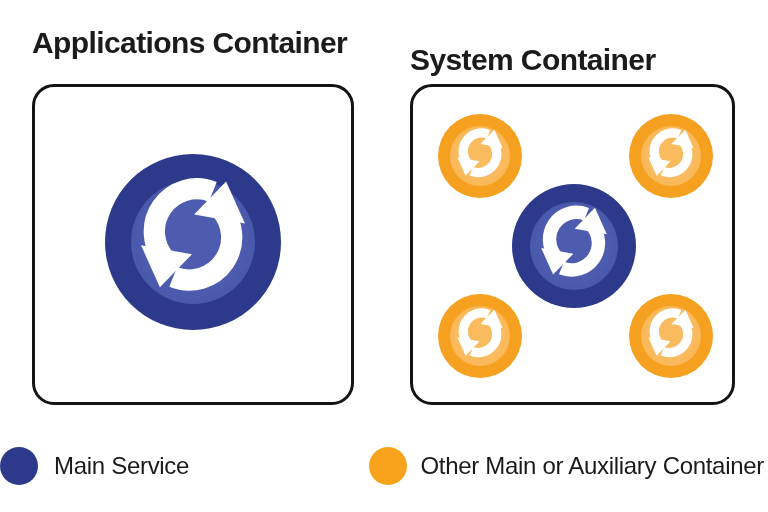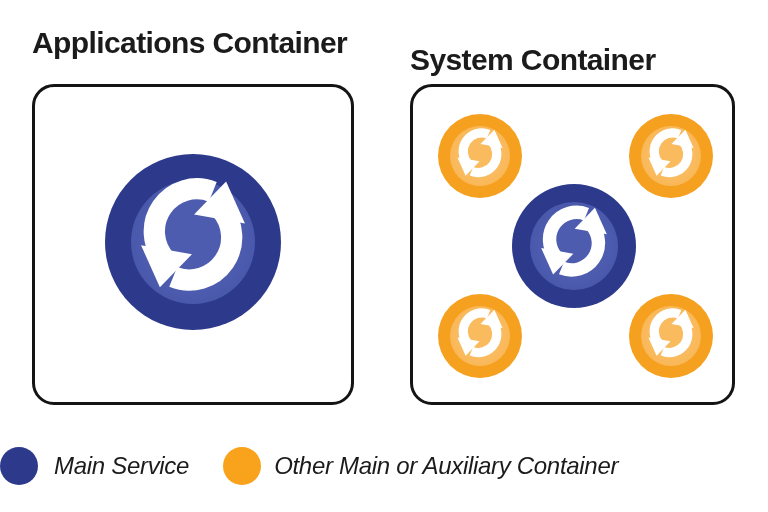--- a/index.html
+++ b/index.html
@@ -80,23 +80,22 @@
   .svc-br { left: 216px; top: 207px; }
 
   
   .legend {
     position: absolute;
     left: 0;
     right: 4px;
     top: 440px;
     height: 52px;
     display: flex;
-    justify-content: flex-start;
+    justify-content: space-between;
     align-items: center;
-    font-style: italic;
   }
   .legend-item {
     display: flex;
     align-items: center;
   }
   .legend-item + .legend-item { margin-left: 34px; }
   .legend-dot {
     width: 38px;
     height: 38px;
     border-radius: 50%;

